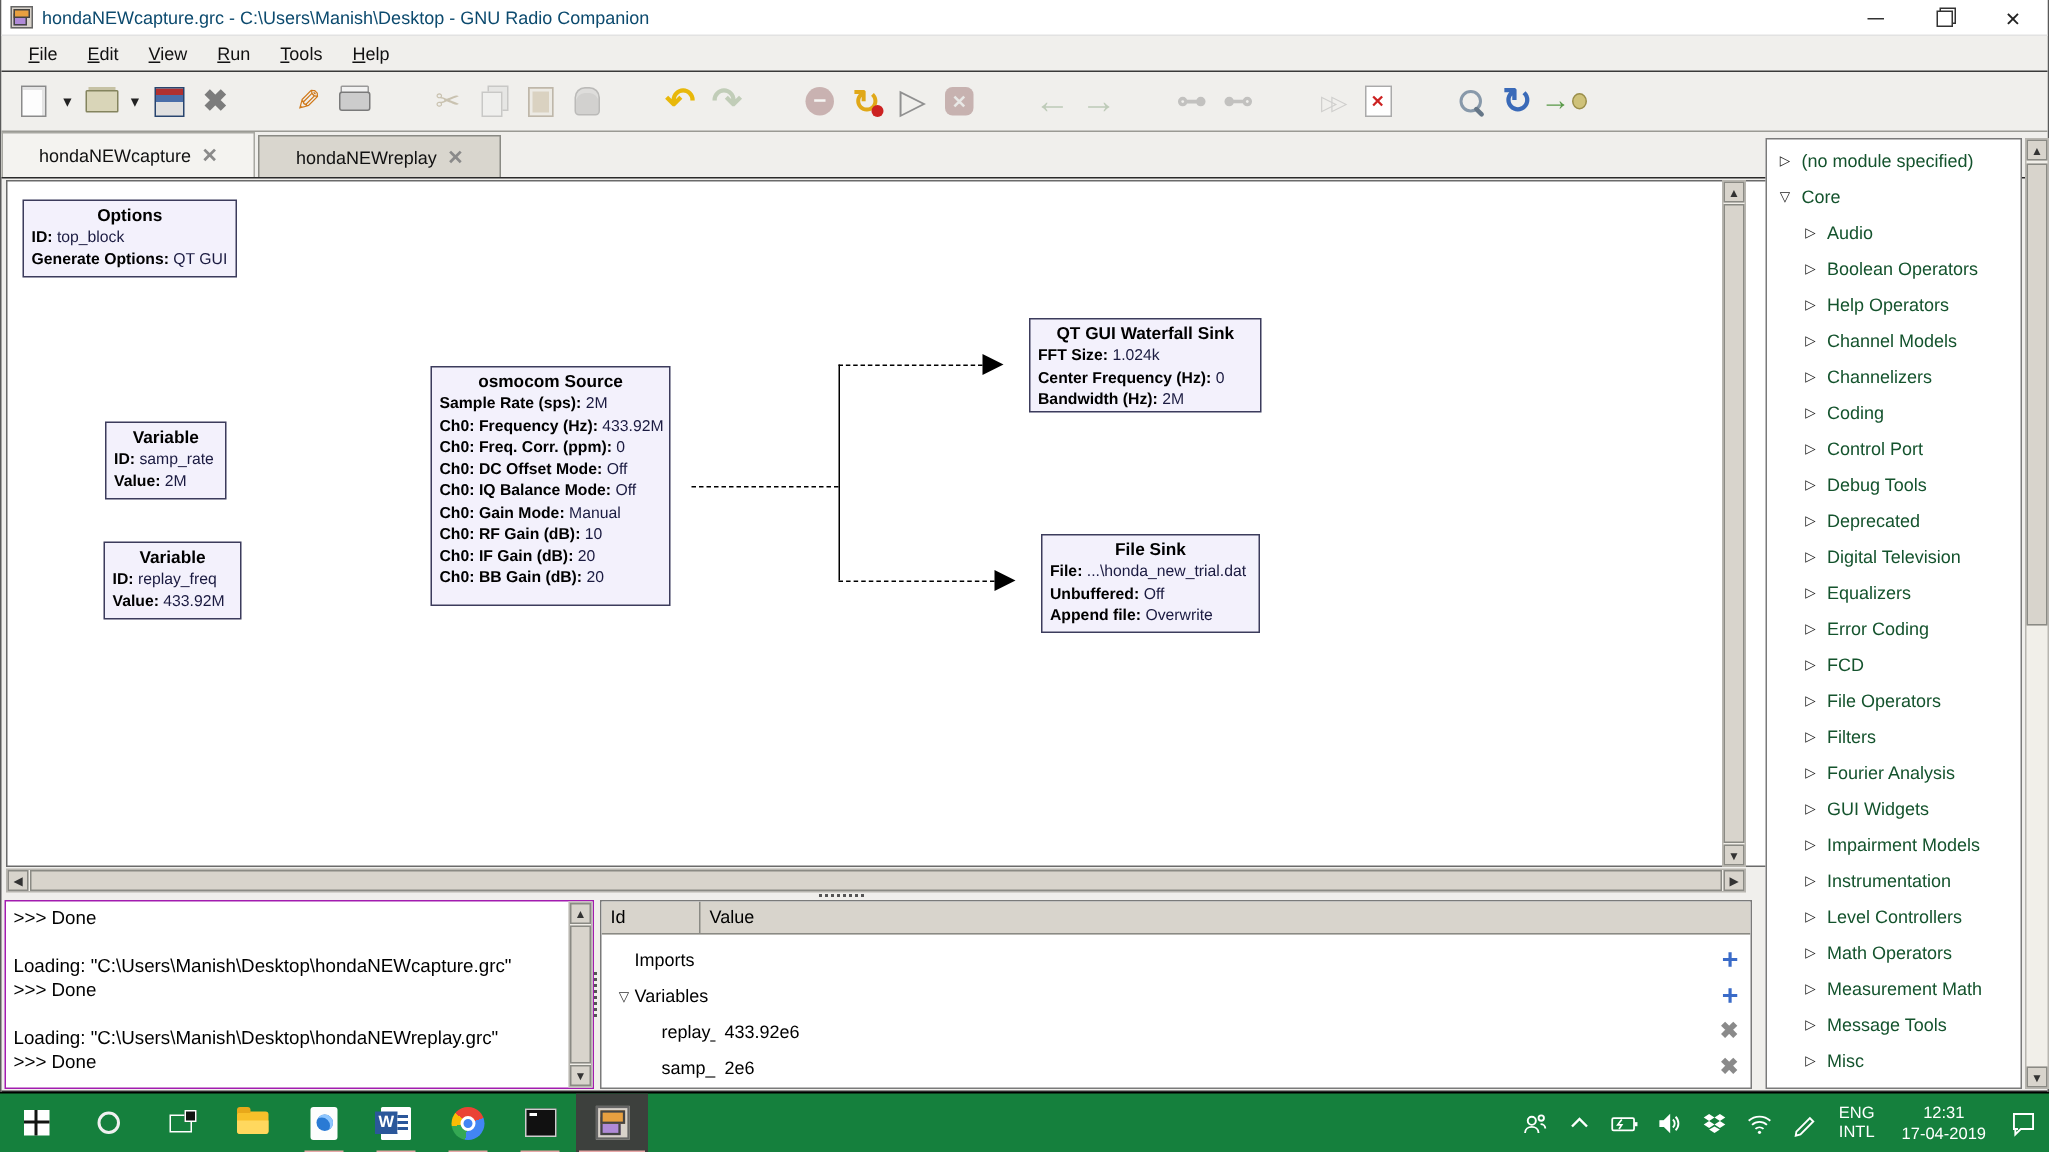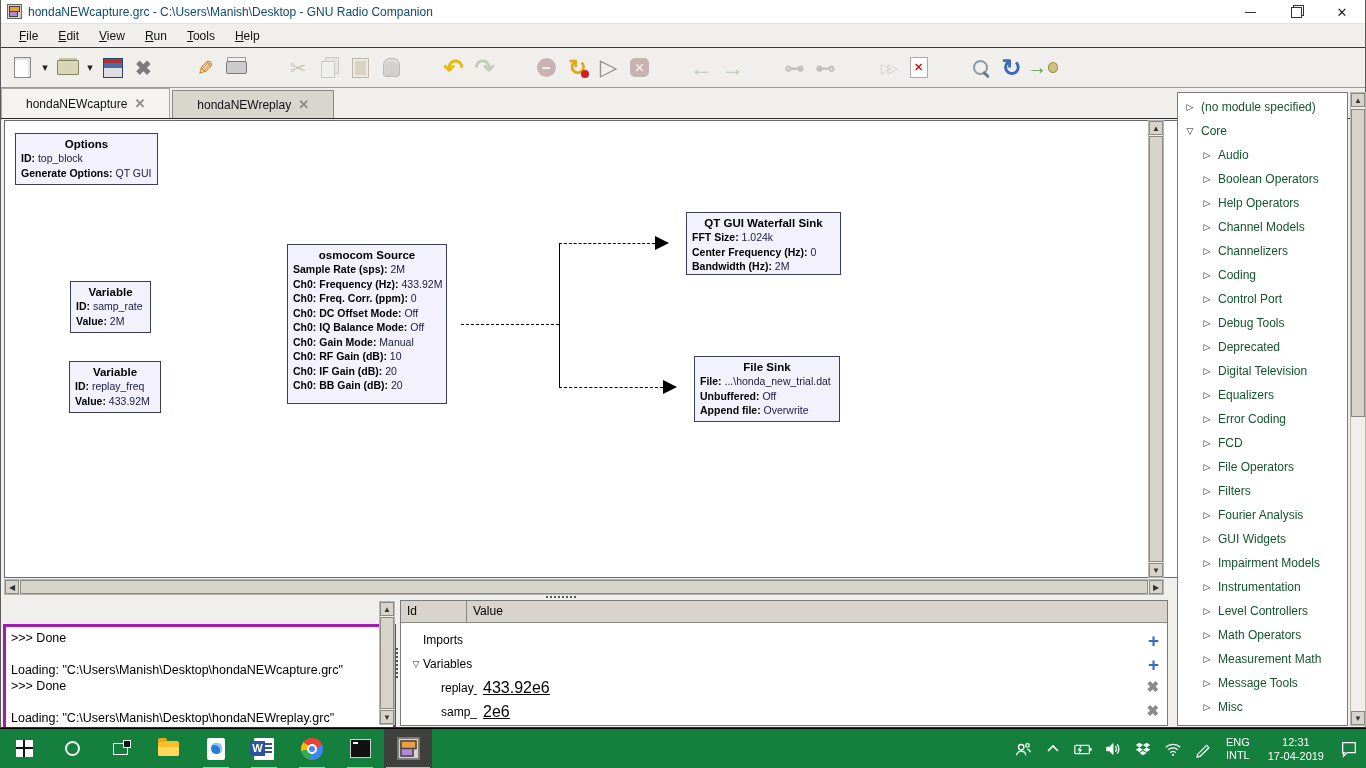--- a/index.html
+++ b/index.html
@@ -77,32 +77,32 @@
   .wire-h { position:absolute; border-top:1px dashed #000; height:0; }
   .wire-v { position:absolute; border-left:1px solid #000; width:0; }
   .arrowhead { position:absolute; width:0; height:0; border-left:14px solid #000; border-top:7px solid transparent; border-bottom:7px solid transparent; }
 
   
   .sb { position:absolute; background:#f1efe9; border:1px solid #b8b6b0; }
   .sb .arrow { position:absolute; width:14px; height:14px; background:#d8d4cc; border:1px solid #8a8a84; color:#333; font-size:8px; display:flex; align-items:center; justify-content:center; }
   .sb .thumb { position:absolute; background:#d8d4cc; border:1px solid #8a8a84; }
 
   
-  #console { position:absolute; left:2px; top:600px; width:393px; height:126px; background:#fff; border:3px solid #a21caf; padding:3px 20px 3px 5px; overflow:hidden;margin-top:24px; }
+  #console { position:absolute; left:2px; top:600px; width:393px; height:126px; background:#fff; border:1px solid #a21caf; padding:3px 20px 3px 5px; overflow:hidden; }
   .console-line { font-size:12.5px; line-height:16px; min-height:16px; color:#000; white-space:pre; }
 
   
   #varpanel { position:absolute; left:399px; top:600px; width:768px; height:126px; background:#fff; border:1px solid #7a7a7a; overflow:hidden; }
   #varhead { display:flex; height:22px; background:#d8d4cc; border-bottom:1px solid #8a8a84; }
   #varhead .col { font-size:12px; color:#000; padding:3px 0 0 6px; }
   #varhead .col.id { width:66px; border-right:1px solid #8a8a84; }
   .vrow { display:flex; align-items:center; height:24px; position:relative; }
   .vrow .marker { width:14px; font-size:9px; color:#333; text-align:center; }
   .vrow .vid { font-size:12px; color:#000; white-space:nowrap; overflow:hidden; }
-  .vrow .vval { font-size:16px; color:#000; margin-left:6px;text-decoration:underline; }
+  .vrow .vval { font-size:12px; color:#000; margin-left:6px; }
   .vrow.lvl0 { padding-left:8px; }
   .vrow.lvl1 { padding-left:26px; }
   .vrow.lvl1 .vid { max-width:36px; }
   .vrow .marker.expanded::before { content:"▽"; }
   .vrow .action { position:absolute; right:8px; top:2px; font-size:15px; font-weight:bold; }
   .vrow .action.add::before { content:"+"; color:#3a6bc8; font-size:19px; font-weight:900; }
   .vrow .action.remove::before { content:"✖"; color:#8a8a8a; }
 
   
   #tree { position:absolute; left:1176px; top:92px; width:171px; height:634px; background:#fff; border:1px solid #7a7a7a; overflow:hidden; padding-top:2px; }

